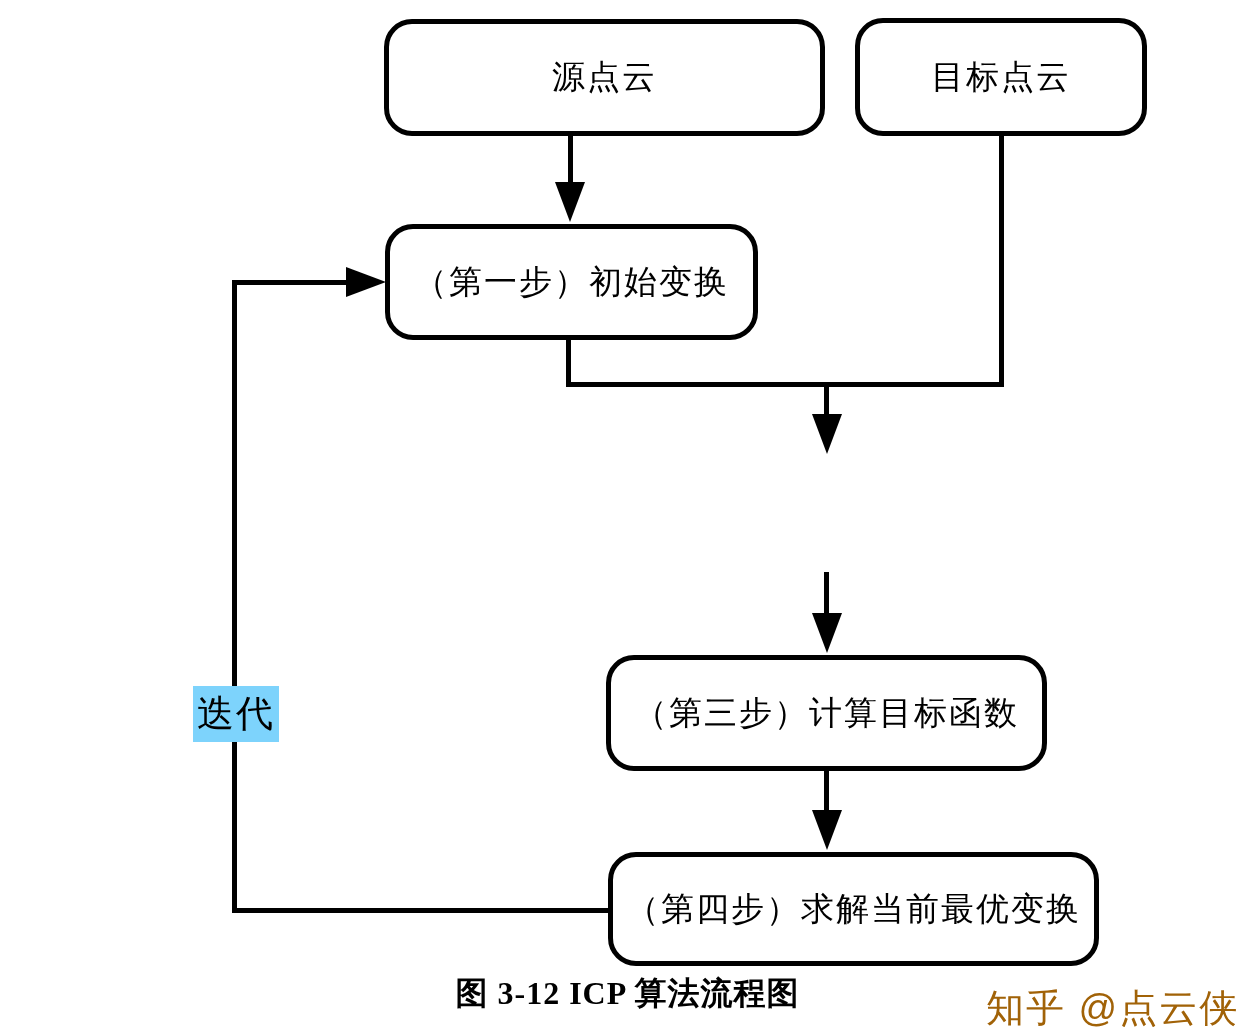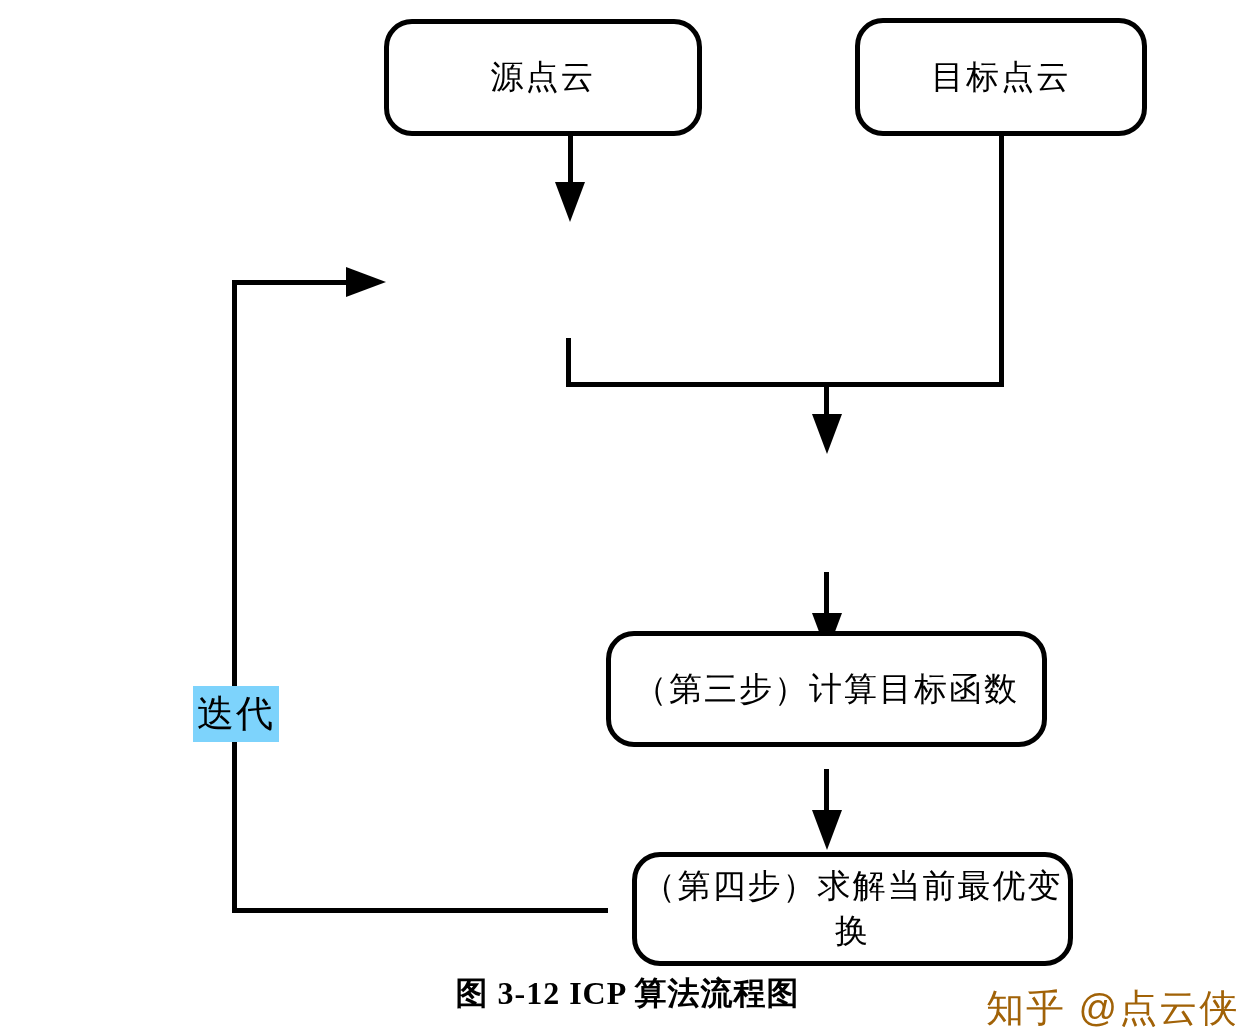--- a/index.html
+++ b/index.html
@@ -27,26 +27,26 @@
     display: flex;
     align-items: center;
     justify-content: center;
     text-align: center;
     font-size: 33px;
     letter-spacing: 2px;
     line-height: 1.35;
     z-index: 3;
     padding: 0 4px;
   }
-  .node-source  { left: 384px; top: 19px;  width: 318px; height: 117px; }
+  .node-source  { left: 384px; top: 19px;  width: 441px; height: 117px; }
   .node-target  { left: 855px; top: 18px;  width: 292px; height: 118px; border-radius: 28px; }
   .node-step1   { left: 385px; top: 224px; width: 373px; height: 116px; }
   .node-step2   { left: 606px; top: 459px; width: 441px; height: 115px; }
-  .node-step3   { left: 606px; top: 631px; width: 441px; height: 116px; }
-  .node-step4   { left: 632px; top: 852px; width: 441px; height: 114px; }
+  .node-step3   { left: 606px; top: 655px; width: 441px; height: 116px; }
+  .node-step4   { left: 608px; top: 852px; width: 491px; height: 114px; }
 
   
   .line {
     position: absolute;
     background: #000000;
     z-index: 1;
   }
   .l-source-down { left: 568px; top: 134px; width: 5px;   height: 52px; }
   .l-target-down { left: 999px; top: 134px; width: 5px;   height: 253px; }
   .l-step1-down  { left: 566px; top: 338px; width: 5px;   height: 48px; }
@@ -137,20 +137,23 @@
   <div class="arrow-down a-s2s3"></div>
   <div class="arrow-down a-s3s4"></div>
   <div class="arrow-right"></div>
 
   <div class="node node-source">
     <span>源点云</span>
   </div>
   <div class="node node-target">
     <span>目标点云</span>
   </div>
+  <div class="node node-step1">
+    <span>（第一步）初始变换</span>
+  </div>
   <div class="node node-step3">
     <span>（第三步）计算目标函数</span>
   </div>
   <div class="node node-step4">
     <span>（第四步）求解当前最优变换</span>
   </div>
 
   <div class="iteration-label">迭代</div>
   <div class="caption">图 3-12 ICP 算法流程图</div>
   <div class="watermark">知乎 @点云侠</div>

